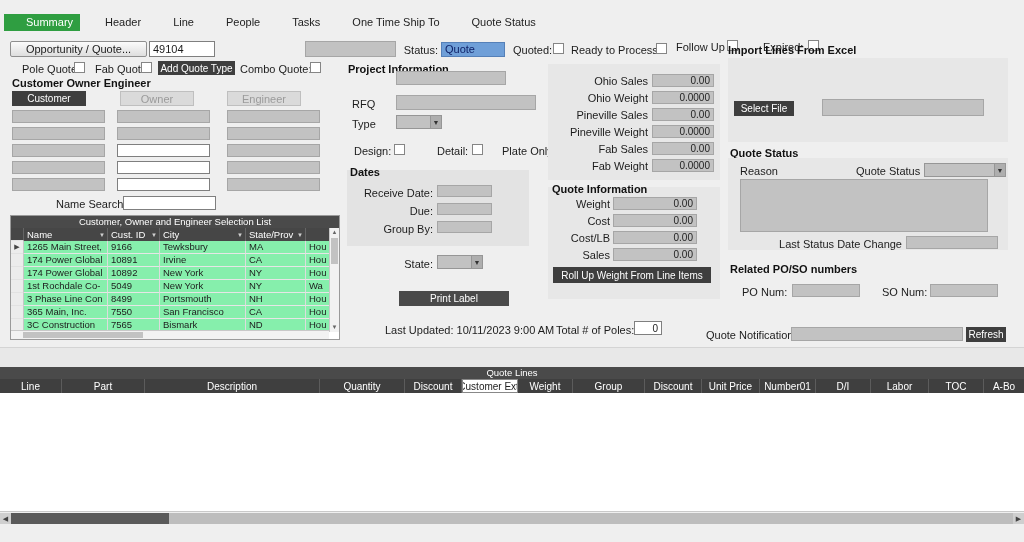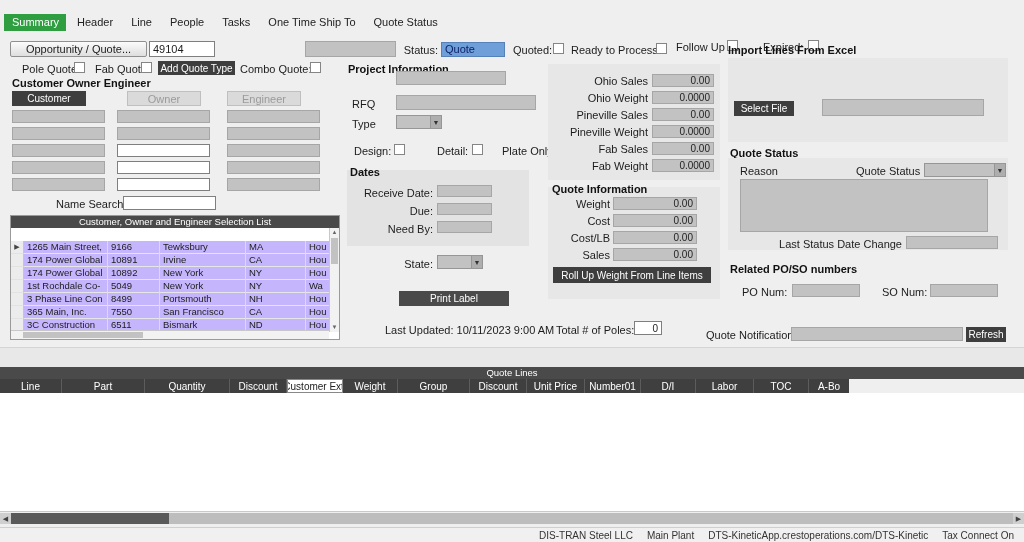--- a/index.html
+++ b/index.html
@@ -16,31 +16,31 @@
   .btnD{position:absolute;background:#3e3e3e;color:#fff;font-size:10px;display:flex;align-items:center;justify-content:center;cursor:pointer;white-space:nowrap}
   .btnGhost{position:absolute;background:#dadada;color:#9b9b9b;border:1px solid #bfbfbf;font-size:11px;display:flex;align-items:center;justify-content:center;white-space:nowrap}
   .btn3d{position:absolute;background:linear-gradient(#fbfbfb,#dedede);border:1px solid #8f8f8f;border-radius:2px;font-size:11px;display:flex;align-items:center;justify-content:center;cursor:pointer;white-space:nowrap}
   .dd{position:absolute;background:#c2c2c2;border:1px solid #969696;display:flex;align-items:center;justify-content:flex-end}
   .dda{width:11px;align-self:stretch;background:#aeaeae;color:#333;font-size:7px;display:flex;align-items:center;justify-content:center;border-left:1px solid #969696}
   .panel{position:absolute;background:#e7e7e7}
   
   #titlebar{position:absolute;left:0;top:0;width:1024px;height:13px;background:#0e7fd6;color:#fff;font-size:9px;line-height:13px;padding-left:5px}
   
   .tabrow{position:absolute;display:flex;gap:3px;align-items:flex-end}
-  .tab{padding:2px 7px 3px 8px;font-size:11px;color:#222;cursor:pointer;white-space:nowrap}
+  .tab{padding:2px 7px 3px 22px;font-size:11px;color:#222;cursor:pointer;white-space:nowrap}
   .tab.active{background:#2f9e41;color:#fff}
   
   #sellist{position:absolute;left:10px;top:215px;width:330px;height:125px;background:#fff;border:1px solid #9a9a9a}
   #sellist .ttl{position:absolute;left:0;top:0;width:328px;height:12px;background:#4a4a4a;color:#fff;font-size:9.5px;text-align:center;line-height:12px}
   .hrow{position:absolute;left:0;top:12px;width:318px;height:13px;display:flex}
   .hc{background:#464646;color:#fff;font-size:9.5px;display:flex;align-items:center;justify-content:space-between;padding:0 2px 0 3px;border-right:1px solid #656565;overflow:hidden;white-space:nowrap}
   .fun{font-size:6px;color:#cfcfcf;flex:0 0 auto;margin-left:1px}
   .selrow{position:absolute;left:0;width:318px;height:13px;display:flex;cursor:pointer}
   .gut{width:13px;background:#ececec;border-right:1px solid #c6c6c6;border-bottom:1px solid #e2e2e2;font-size:7px;color:#444;display:flex;align-items:center;justify-content:center}
-  .c{background:#c4b5fd;border-right:1px solid #dcdcdc;border-bottom:1px solid #e6e6e6;font-size:9.5px;line-height:12px;padding-left:3px;overflow:hidden;white-space:nowrap}
+  .c{background:#86efac;border-right:1px solid #dcdcdc;border-bottom:1px solid #e6e6e6;font-size:9.5px;line-height:12px;padding-left:3px;overflow:hidden;white-space:nowrap}
   .c0{width:84px}.c1{width:52px}.c2{width:86px}.c3{width:60px}.c4{width:23px;border-right:none}
   .h0{width:84px}.h1{width:52px}.h2{width:86px}.h3{width:60px}.h4{width:23px;border-right:none}
   .vscroll{position:absolute;right:0;top:12px;width:10px;height:104px;background:#f2f2f2;border-left:1px solid #c8c8c8;font-size:6px;color:#666}
   .vscroll .thumb{position:absolute;left:1px;top:10px;width:7px;height:26px;background:#c2c2c2}
   .vscroll .up,.vscroll .dn{position:absolute;left:0;width:9px;height:9px;text-align:center;line-height:9px}
   .vscroll .dn{bottom:0}
   .hscroll-s{position:absolute;left:0;bottom:0;width:318px;height:9px;background:#f2f2f2;border-top:1px solid #c8c8c8;font-size:6px;color:#666}
   .hscroll-s .thumb{position:absolute;left:12px;top:1px;width:120px;height:6px;background:#c2c2c2}
   
   #qlTitle{position:absolute;left:0;top:367px;width:1024px;height:12px;background:#4a4a4a;color:#fff;font-size:9.5px;text-align:center;line-height:12px}
@@ -90,21 +90,21 @@
   <div class="lbl" style="left:22px;top:63px">Pole Quote:</div>
   <div class="chk" style="left:74px;top:62px"></div>
   <div class="lbl" style="left:95px;top:63px">Fab Quote:</div>
   <div class="chk" style="left:141px;top:62px"></div>
   <div class="btnD" style="left:158px;top:61px;width:77px;height:14px">Add Quote Type</div>
   <div class="lbl" style="left:240px;top:63px">Combo Quote:</div>
   <div class="chk" style="left:310px;top:62px"></div>
 
   <div class="sect" style="left:12px;top:77px">Customer Owner Engineer</div>
   <div class="btnD" style="left:12px;top:91px;width:74px;height:15px">Customer</div>
-  <div class="btnGhost" style="left:127px;top:91px;width:74px;height:15px">Owner</div>
+  <div class="btnGhost" style="left:120px;top:91px;width:74px;height:15px">Owner</div>
   <div class="btnGhost" style="left:227px;top:91px;width:74px;height:15px">Engineer</div>
 
   <div class="fld" style="left:12px;top:110px;width:93px;height:13px"></div>
   <div class="fld" style="left:12px;top:127px;width:93px;height:13px"></div>
   <div class="fld" style="left:12px;top:144px;width:93px;height:13px"></div>
   <div class="fld" style="left:12px;top:161px;width:93px;height:13px"></div>
   <div class="fld" style="left:12px;top:178px;width:93px;height:13px"></div>
 
   <div class="fld" style="left:117px;top:110px;width:93px;height:13px"></div>
   <div class="fld" style="left:117px;top:127px;width:93px;height:13px"></div>
@@ -116,20 +116,40 @@
   <div class="fld" style="left:227px;top:127px;width:93px;height:13px"></div>
   <div class="fld" style="left:227px;top:144px;width:93px;height:13px"></div>
   <div class="fld" style="left:227px;top:161px;width:93px;height:13px"></div>
   <div class="fld" style="left:227px;top:178px;width:93px;height:13px"></div>
 
   <div class="lbl" style="left:56px;top:198px">Name Search:</div>
   <div class="fldw" style="left:123px;top:196px;width:93px;height:14px"></div>
 
   <div id="sellist">
     <div class="ttl">Customer, Owner and Engineer Selection List</div>
+    <div class="hrow">
+      <div class="gut" style="background:#464646;border-right:1px solid #656565"></div>
+      <div class="hc h0">
+          <span>Name</span>
+          <span class="fun">▼</span>
+        </div>
+      <div class="hc h1">
+          <span>Cust. ID</span>
+          <span class="fun">▼</span>
+        </div>
+      <div class="hc h2">
+          <span>City</span>
+          <span class="fun">▼</span>
+        </div>
+      <div class="hc h3">
+          <span>State/Prov</span>
+          <span class="fun">▼</span>
+        </div>
+      <div class="hc h4"></div>
+    </div>
 
     <div class="selrow" style="top:25px">
       <div class="gut">
           <span>▶</span>
         </div>
       <div class="c c0">1265 Main Street,</div>
       <div class="c c1">9166</div>
       <div class="c c2">Tewksbury</div>
       <div class="c c3">MA</div>
       <div class="c c4">Hou</div>
@@ -170,21 +190,21 @@
       <div class="gut"></div>
       <div class="c c0">365 Main, Inc.</div>
       <div class="c c1">7550</div>
       <div class="c c2">San Francisco</div>
       <div class="c c3">CA</div>
       <div class="c c4">Hou</div>
     </div>
     <div class="selrow" style="top:103px">
       <div class="gut"></div>
       <div class="c c0">3C Construction</div>
-      <div class="c c1">6511</div>
+      <div class="c c1">7565</div>
       <div class="c c2">Bismark</div>
       <div class="c c3">ND</div>
       <div class="c c4">Hou</div>
     </div>
 
     <div class="vscroll">
       <div class="up">▲</div>
       <div class="thumb"></div>
       <div class="dn">▼</div>
     </div>
@@ -207,21 +227,21 @@
   <div class="chk" style="left:472px;top:144px"></div>
   <div class="lbl" style="left:502px;top:145px">Plate Only:</div>
   <div class="chk" style="left:557px;top:144px"></div>
 
   <div class="panel" style="left:347px;top:170px;width:182px;height:76px;background:#e3e3e3"></div>
   <div class="sect" style="left:350px;top:166px">Dates</div>
   <div class="lblr" style="left:347px;top:187px;width:86px">Receive Date:</div>
   <div class="fld" style="left:437px;top:185px;width:55px;height:12px"></div>
   <div class="lblr" style="left:347px;top:205px;width:86px">Due:</div>
   <div class="fld" style="left:437px;top:203px;width:55px;height:12px"></div>
-  <div class="lblr" style="left:347px;top:223px;width:86px">Need By:</div>
+  <div class="lblr" style="left:347px;top:223px;width:86px">Group By:</div>
   <div class="fld" style="left:437px;top:221px;width:55px;height:12px"></div>
   <div class="lblr" style="left:347px;top:258px;width:86px">State:</div>
   <div class="dd" style="left:437px;top:255px;width:46px;height:14px">
       <span class="dda">▼</span>
     </div>
   <div class="btnD" style="left:399px;top:291px;width:110px;height:15px;background:#4a4a4a">Print Label</div>
 
   <div class="lbl" style="left:385px;top:324px;font-size:11px">Last Updated: 10/11/2023 9:00 AM</div>
   <div class="lbl" style="left:556px;top:324px">Total # of Poles:</div>
   <div class="fldw val" style="left:634px;top:321px;width:28px;height:14px;line-height:13px">0</div>
@@ -277,20 +297,21 @@
   <div class="fld" style="left:792px;top:284px;width:68px;height:13px"></div>
   <div class="lbl" style="left:882px;top:286px">SO Num:</div>
   <div class="fld" style="left:930px;top:284px;width:68px;height:13px"></div>
 
   <div class="panel" style="left:0;top:347px;width:1024px;height:20px;background:#e8e8e8;border-top:1px solid #d4d4d4"></div>
 
   <div id="qlTitle">Quote Lines</div>
   <div id="qlHead">
     <div class="qc" style="width:62px">Line</div>
     <div class="qc" style="width:83px">Part</div>
+    <div class="qc" style="width:175px">Description</div>
     <div class="qc" style="width:85px">Quantity</div>
     <div class="qc" style="width:57px">Discount</div>
     <div class="qc hl" style="width:56px">Customer Ext.</div>
     <div class="qc" style="width:55px">Weight</div>
     <div class="qc" style="width:72px">Group</div>
     <div class="qc" style="width:57px">Discount</div>
     <div class="qc" style="width:58px">Unit Price</div>
     <div class="qc" style="width:56px">Number01</div>
     <div class="qc" style="width:55px">D/I</div>
     <div class="qc" style="width:58px">Labor</div>
@@ -298,20 +319,14 @@
     <div class="qc" style="width:40px;border-right:none">A-Bo</div>
   </div>
   <div id="qlBody"></div>
 
   <div id="hscroll">
     <div class="arrow" style="left:0">◀</div>
     <div class="thumb"></div>
     <div class="arrow" style="right:0">▶</div>
   </div>
 
-  <div id="statusbar">
-    <span>DIS-TRAN Steel LLC</span>
-    <span>Main Plant</span>
-    <span>DTS-KineticApp.crestoperations.com/DTS-Kinetic</span>
-    <span>Tax Connect On</span>
-  </div>
 
 </div>
 
 </body></html>

